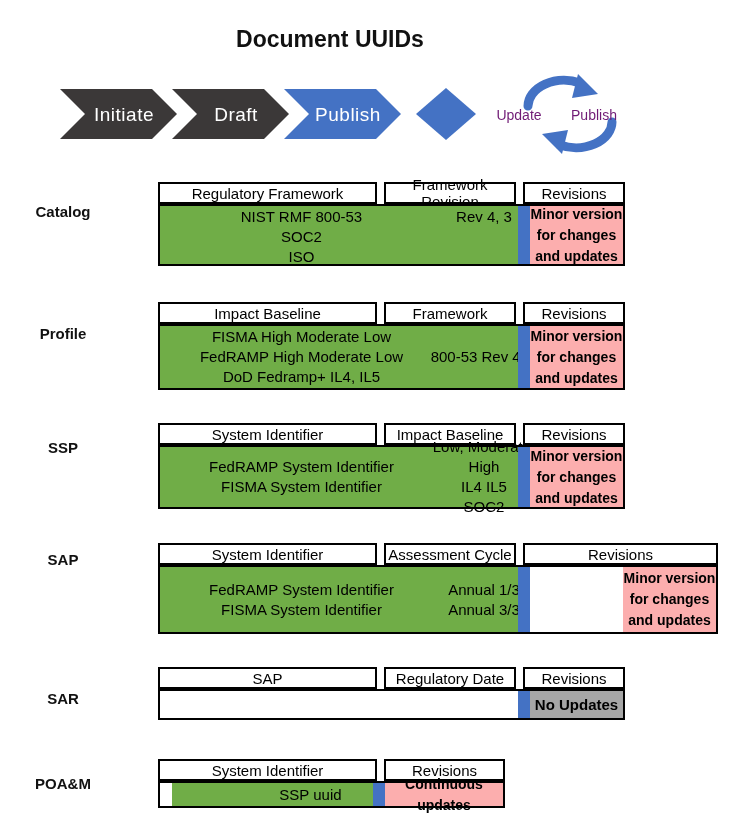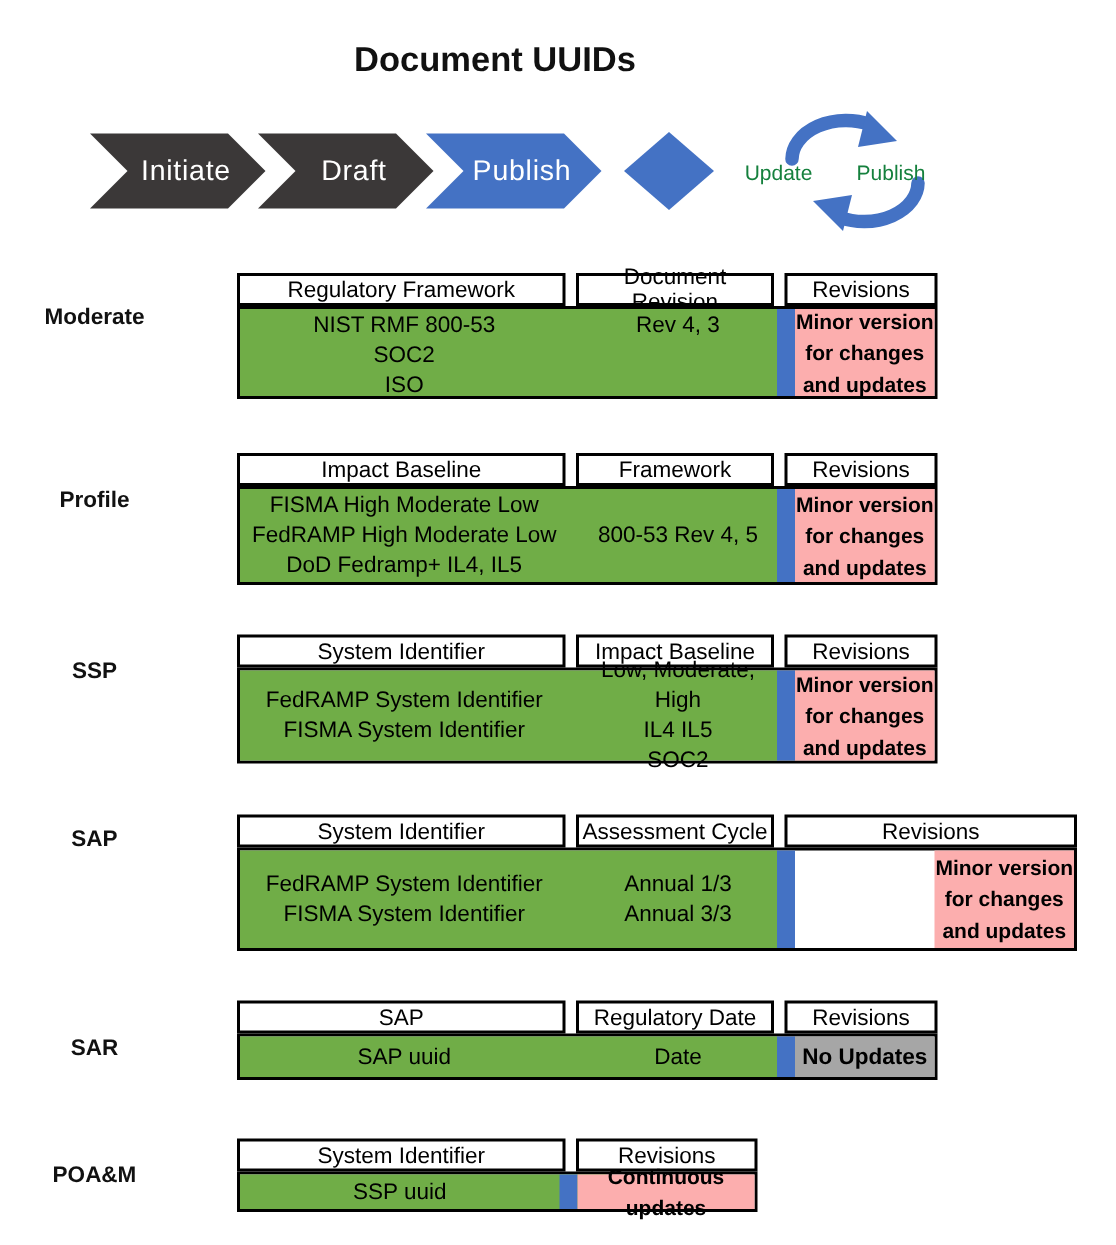--- a/index.html
+++ b/index.html
@@ -13,21 +13,21 @@
   }
   
   .flow-svg  { position:absolute; left:60px;  top:76px; width:420px; height:52px; }
   .cycle-svg { position:absolute; left:518px; top:62px; width:104px; height:80px; }
   .chev-label {
     position:absolute; top:92px; width:120px; text-align:center;
     color:#fff; font-size:19px; letter-spacing:0.5px;
   }
   .cycle-label {
     position:absolute; top:95px; width:62px; text-align:center;
-    color:#15803d; font-size:14px;
+    color:#701a75; font-size:14px;
   }
   
   .row-label {
     position:absolute; left:8px; width:110px; text-align:center;
     font-weight:bold; font-size:15px; color:#111; line-height:18px;
   }
   
   .hcell {
     position:absolute; height:22px; box-sizing:border-box;
     border:2px solid #000; background:#fff;
@@ -39,21 +39,21 @@
     position:absolute; box-sizing:border-box; border:2px solid #000;
   }
   .seg { position:absolute; top:0; height:100%; }
   .seg.green { background:#70AD47; }
   .seg.blue  { background:#4472C4; }
   .seg.pink  { background:#FCAEAE; }
   .seg.gray  { background:#A6A6A6; }
   .cellcol {
     position:absolute; top:0; height:100%;
     display:flex; align-items:center; justify-content:center;
-    text-align:center; font-size:15px; line-height:20px; white-space:pre-line;
+    text-align:center; font-size:15px; line-height:20px; white-space:pre-line;padding-left:32px;
   }
   .cellcol.v-top { align-items:flex-start; padding-top:1px; }
   .cellflex {
     display:flex; align-items:center; justify-content:center;
     text-align:center; font-size:14px; line-height:21px; white-space:pre-line;font-weight:bold;
   }
 </style>
 </head>
 <body>
 
@@ -73,23 +73,23 @@
 
   <svg class="cycle-svg" viewBox="0 0 104 80">
     <path d="M 10 32 A 36 26 0 0 1 62 9" fill="none" stroke="#4472C4" stroke-width="9" stroke-linecap="round"></path>
     <polygon fill="#4472C4" points="60,0 80,20 54,24"></polygon>
     <path d="M 94 48 A 36 26 0 0 1 42 71" fill="none" stroke="#4472C4" stroke-width="9" stroke-linecap="round"></path>
     <polygon fill="#4472C4" points="44,80 24,60 50,56"></polygon>
   </svg>
   <span class="cycle-label" style="left:488px">Update</span>
   <span class="cycle-label" style="left:563px">Publish</span>
 
-  <div class="row-label" style="top:191px">Moderate</div>
+  <div class="row-label" style="top:191px">Catalog</div>
   <div class="hcell" style="left:158px;top:170px;width:219px">Regulatory Framework</div>
-  <div class="hcell" style="left:384px;top:170px;width:132px">Document Revision</div>
+  <div class="hcell" style="left:384px;top:170px;width:132px">Framework Revision</div>
   <div class="hcell" style="left:523px;top:170px;width:102px">Revisions</div>
   <div class="tbody" style="left:158px;top:192px;width:467px;height:62px">
     <div class="seg green" style="left:0;width:358px">
       <div class="cellcol v-top" style="left:0;width:219px">NIST RMF 800-53
 SOC2
 ISO</div>
       <div class="cellcol v-top" style="left:226px;width:132px">Rev 4, 3</div>
     </div>
     <div class="seg blue" style="left:358px;width:12px"></div>
     <div class="seg pink cellflex" style="left:370px;width:93px">Minor version
@@ -147,32 +147,28 @@
     <div class="seg pink cellflex" style="left:463px;width:93px">Minor version
 for changes
 and updates</div>
   </div>
 
   <div class="row-label" style="top:678px">SAR</div>
   <div class="hcell" style="left:158px;top:655px;width:219px">SAP</div>
   <div class="hcell" style="left:384px;top:655px;width:132px">Regulatory Date</div>
   <div class="hcell" style="left:523px;top:655px;width:102px">Revisions</div>
   <div class="tbody" style="left:158px;top:677px;width:467px;height:31px">
-    <div class="seg green" style="left:0;width:358px">
-      <div class="cellcol" style="left:0;width:219px">SAP uuid</div>
-      <div class="cellcol" style="left:226px;width:132px">Date</div>
-    </div>
     <div class="seg blue" style="left:358px;width:12px"></div>
     <div class="seg gray cellflex" style="left:370px;width:93px;font-size:15px">No Updates</div>
   </div>
 
   <div class="row-label" style="top:763px">POA&amp;M</div>
   <div class="hcell" style="left:158px;top:747px;width:219px">System Identifier</div>
   <div class="hcell" style="left:384px;top:747px;width:121px">Revisions</div>
   <div class="tbody" style="left:158px;top:769px;width:347px;height:27px">
-    <div class="seg green" style="left:0;width:244px">
+    <div class="seg green" style="left:12px;width:244px">
       <div class="cellcol" style="left:0;width:213px">SSP uuid</div>
     </div>
     <div class="seg blue" style="left:213px;width:12px"></div>
     <div class="seg pink cellflex" style="left:225px;width:118px">Continuous updates</div>
   </div>
 
 </div>
 
 </body></html>

